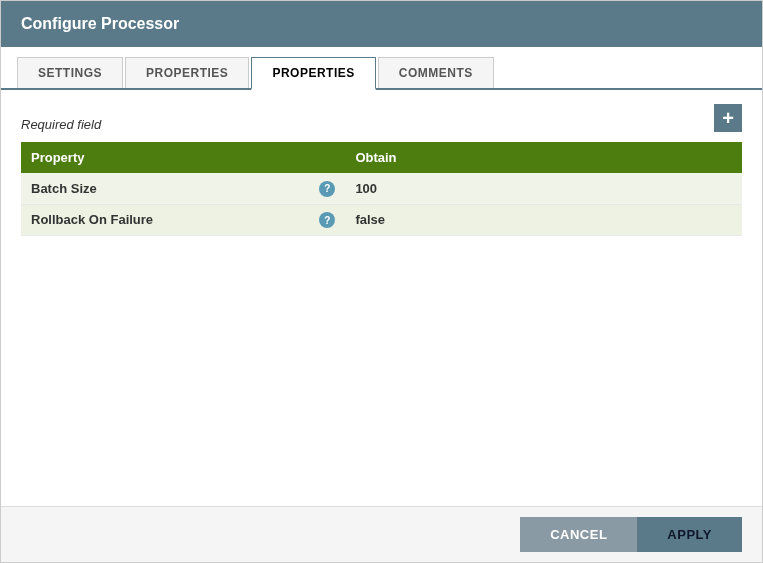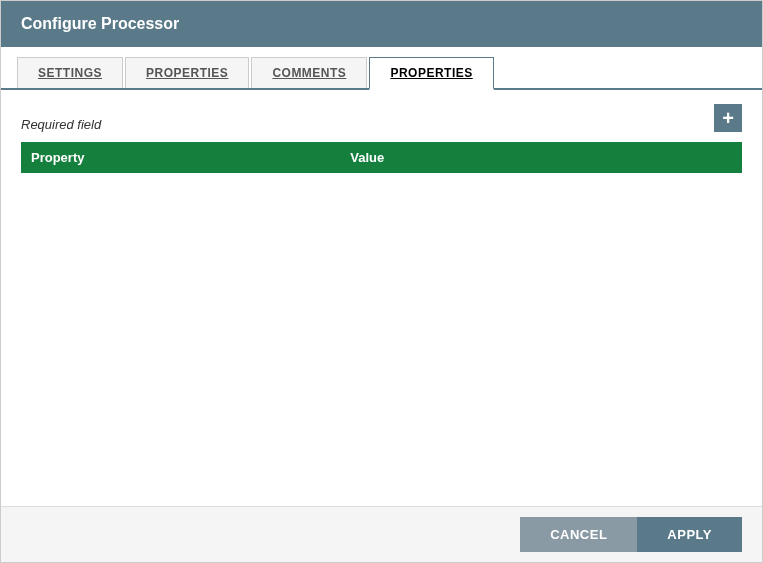--- a/index.html
+++ b/index.html
@@ -37,21 +37,20 @@
       padding: 8px 20px;
       cursor: pointer;
       font-size: 12px;
       font-weight: bold;
       color: #555;
       border: 1px solid #ccc;
       border-bottom: none;
       margin-right: 2px;
       background: #f5f5f5;
       letter-spacing: 0.5px;
-      text-decoration: underline;
     }
     .tab.active {
       background: #fff;
       color: #000;
       border-color: #5a7a8a;
       border-bottom: 2px solid #fff;
       margin-bottom: -2px;
     }
     .content-area {
       flex: 1;
@@ -80,21 +79,21 @@
       display: flex;
       align-items: center;
       justify-content: center;
       font-weight: bold;
     }
     .properties-table {
       width: 100%;
       border-collapse: collapse;
     }
     .properties-table thead tr {
-      background: #15803d;
+      background: #4d7c0f;
       color: #fff;
     }
     .properties-table thead th {
       padding: 8px 10px;
       text-align: left;
       font-size: 13px;
       font-weight: bold;
     }
     .properties-table tbody tr:nth-child(odd) {
       background: #f9f9f9;
@@ -155,59 +154,71 @@
       color: #fff;
       border: none;
       font-size: 13px;
       font-weight: bold;
       cursor: pointer;
       letter-spacing: 0.5px;
     }
     .btn-apply {
       padding: 10px 30px;
       background: #5a7a8a;
-      color: #ffffff;
+      color: #0f172a;
       border: none;
       font-size: 13px;
       font-weight: bold;
       cursor: pointer;
       letter-spacing: 0.5px;
     }
   </style>
 </head>
 <body>
 
 <div class="dialog">
   <div class="dialog-header">
     <span>Configure Processor</span>
   </div>
 
   <div class="tabs-bar">
     <div class="tab">SETTINGS</div>
     <div class="tab">PROPERTIES</div>
+    <div class="tab active">PROPERTIES</div>
     <div class="tab">COMMENTS</div>
-    <div class="tab active">PROPERTIES</div>
   </div>
 
   <div class="content-area">
     <div class="required-field-row">
       <span class="required-field-label">Required field</span>
       <button class="add-button">+</button>
     </div>
 
     <table class="properties-table">
       <thead>
         <tr>
           <th class="col-property">Property</th>
           <th class="col-help"></th>
-          <th class="col-value">Value</th>
+          <th class="col-value">Obtain</th>
           <th class="col-action"></th>
         </tr>
       </thead>
       <tbody id="table-body">
+          <tr class="bold-row">
+            <td class="col-property">Batch Size</td>
+            <td class="col-help"><span class="help-icon">?</span></td>
+            <td class="col-value">100</td>
+            <td class="col-action"></td>
+          </tr>
+          <tr class="bold-row">
+            <td class="col-property">Rollback On Failure</td>
+            <td class="col-help"><span class="help-icon">?</span></td>
+            <td class="col-value">false</td>
+            <td class="col-action"></td>
+          </tr>
         </tbody>
     </table>
   </div>
 
   <div class="dialog-footer">
     <button class="btn-cancel">CANCEL</button>
     <button class="btn-apply">APPLY</button>
   </div>
 </div>
 

